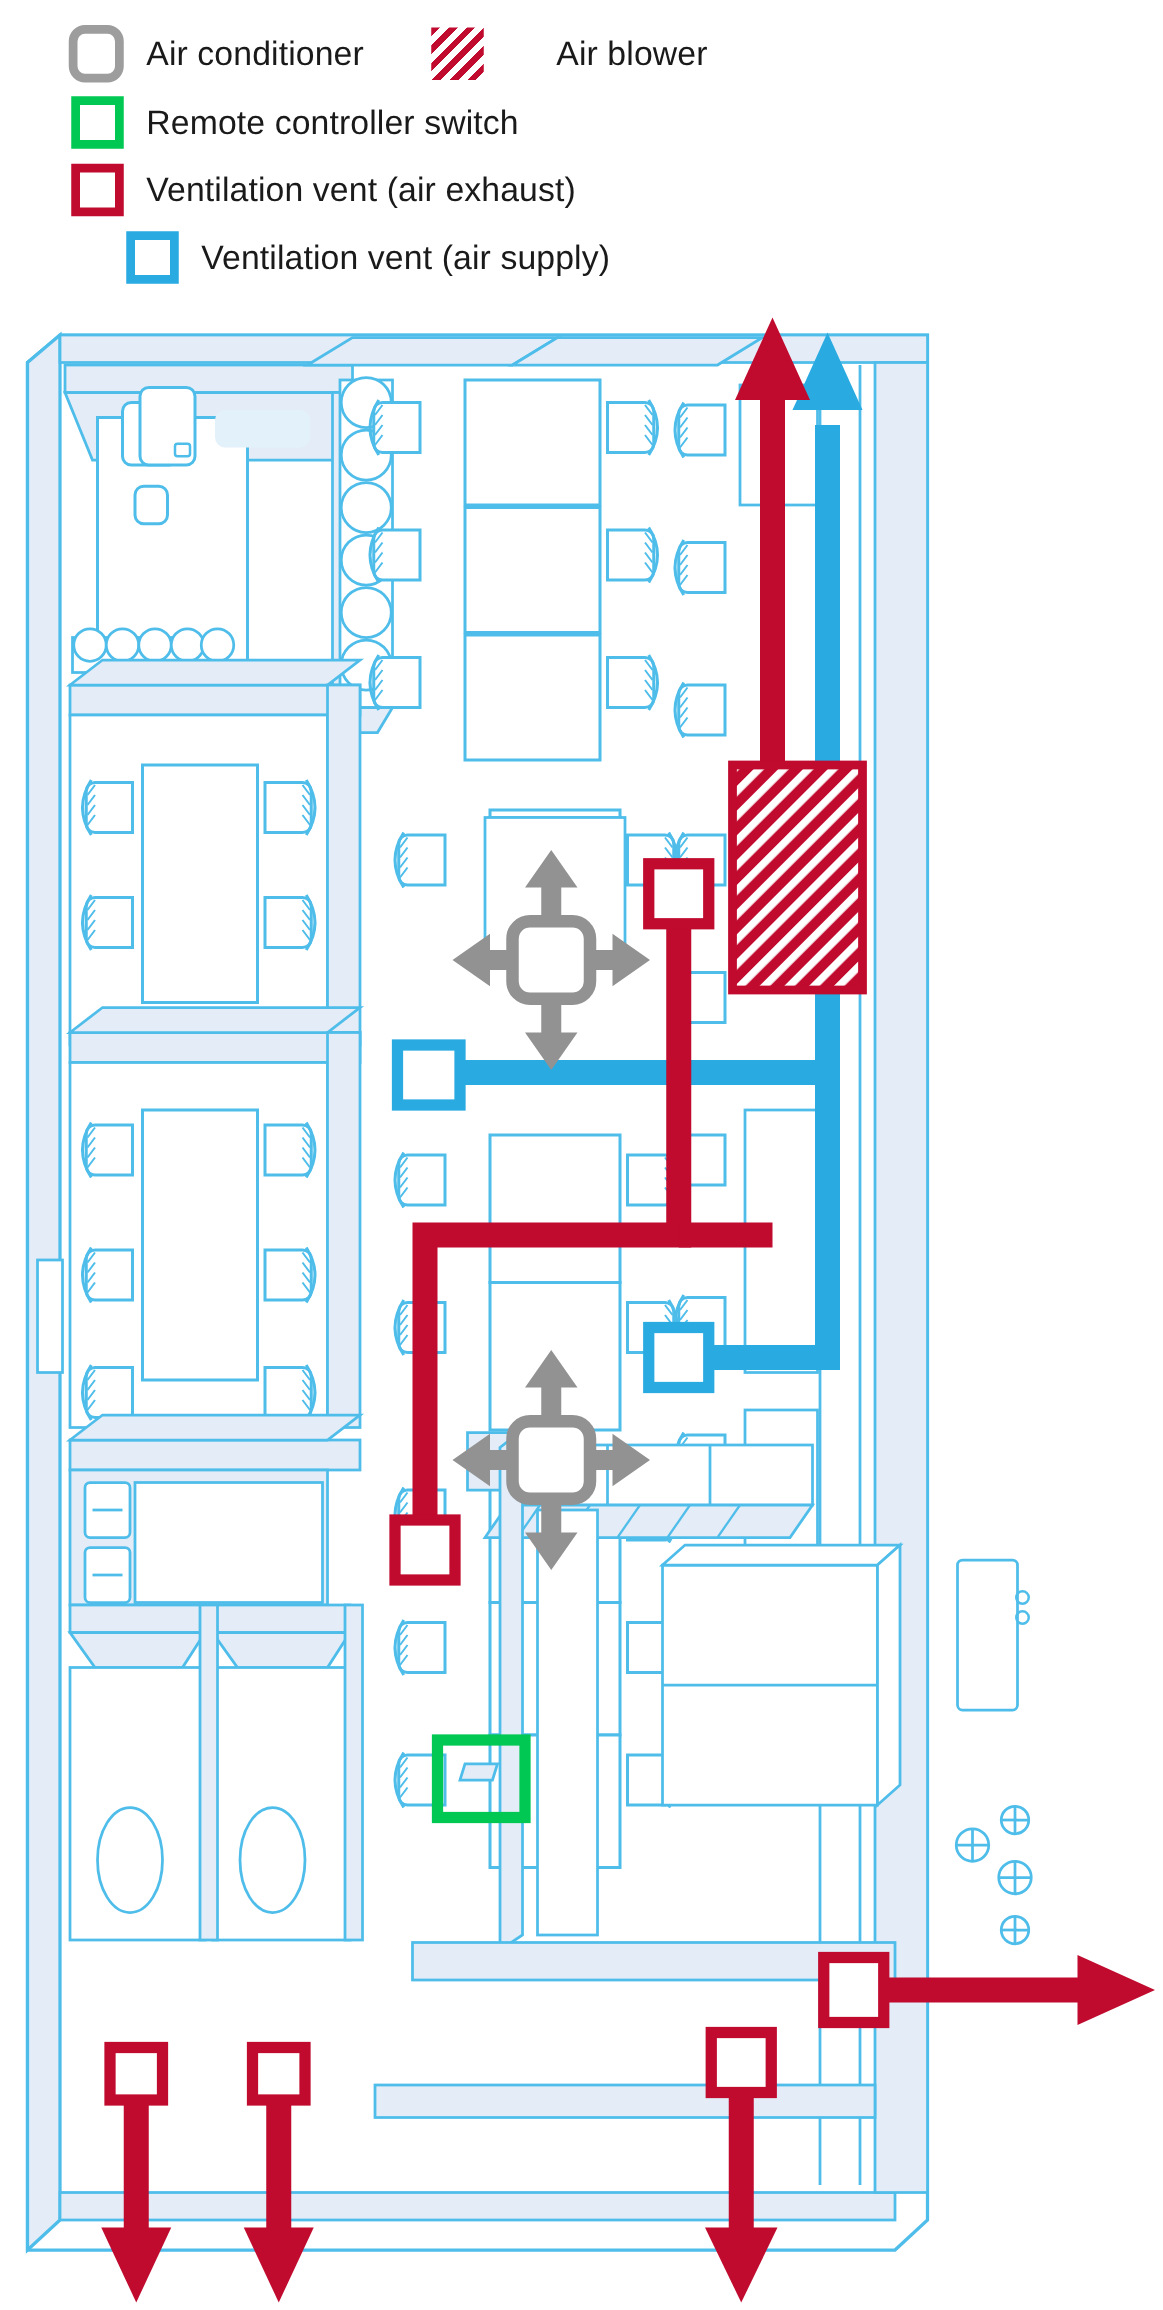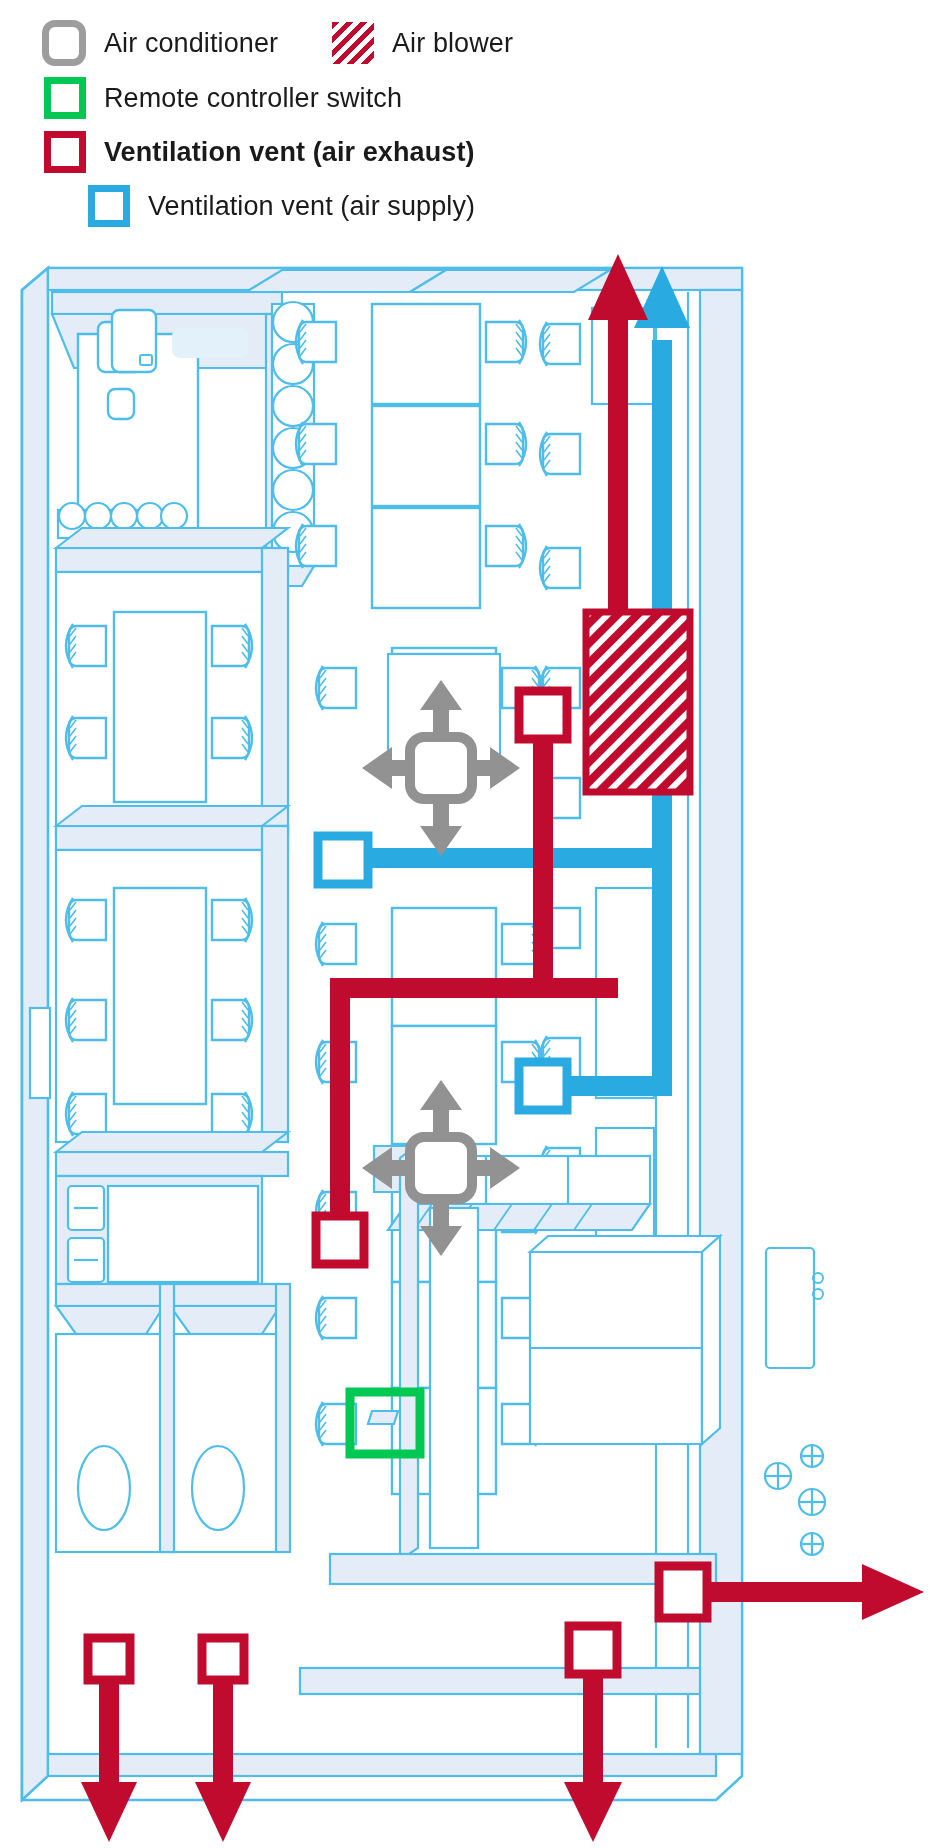--- a/index.html
+++ b/index.html
@@ -1,21 +1,21 @@
 <!DOCTYPE html>
 <html><head>
 <meta charset="utf-8">
 <style>
   html,body{margin:0;padding:0;background:#ffffff;}
   body{width:930px;height:1848px;position:relative;
        font-family:"Liberation Sans","DejaVu Sans",sans-serif;
        overflow:hidden;}
 
   
-  #legend{position:absolute;left:4px;top:0;width:778px;height:240px;}
+  #legend{position:absolute;left:17px;top:0;width:778px;height:240px;}
   .legend-row{position:absolute;display:flex;align-items:center;}
   .legend-label{font-size:27px;color:#1a1a1a;white-space:nowrap;
                 letter-spacing:.1px;line-height:1;}
 
   .sw{flex:0 0 auto;box-sizing:border-box;margin-right:18px;}
 
   
   .sw-ac{width:44px;height:46px;border:7px solid #9d9d9d;border-radius:13px;
          background:#fff;}
   
@@ -36,31 +36,31 @@
 </head>
 <body>
 
 <div id="legend">
 
   <div class="legend-row" style="left:38px;top:20px;">
     <span class="sw sw-ac"></span>
     <span class="legend-label">Air conditioner</span>
   </div>
 
-  <div class="legend-row" style="left:328px;top:22px;">
+  <div class="legend-row" style="left:328px;top:22px;gap:40px;">
     <span class="sw sw-blower"></span>
     <span class="legend-label">Air blower</span>
   </div>
 
   <div class="legend-row" style="left:40px;top:77px;">
     <span class="sw sw-green"></span>
     <span class="legend-label">Remote controller switch</span>
   </div>
 
-  <div class="legend-row" style="left:40px;top:131px;font-weight:bold;">
+  <div class="legend-row" style="left:40px;top:131px;">
     <span class="sw sw-red"></span>
     <span class="legend-label">Ventilation vent (air exhaust)</span>
   </div>
 
   <div class="legend-row" style="left:40px;top:185px;margin-left:44px;">
     <span class="sw sw-cyan"></span>
     <span class="legend-label">Ventilation vent (air supply)</span>
   </div>
 
 </div>

